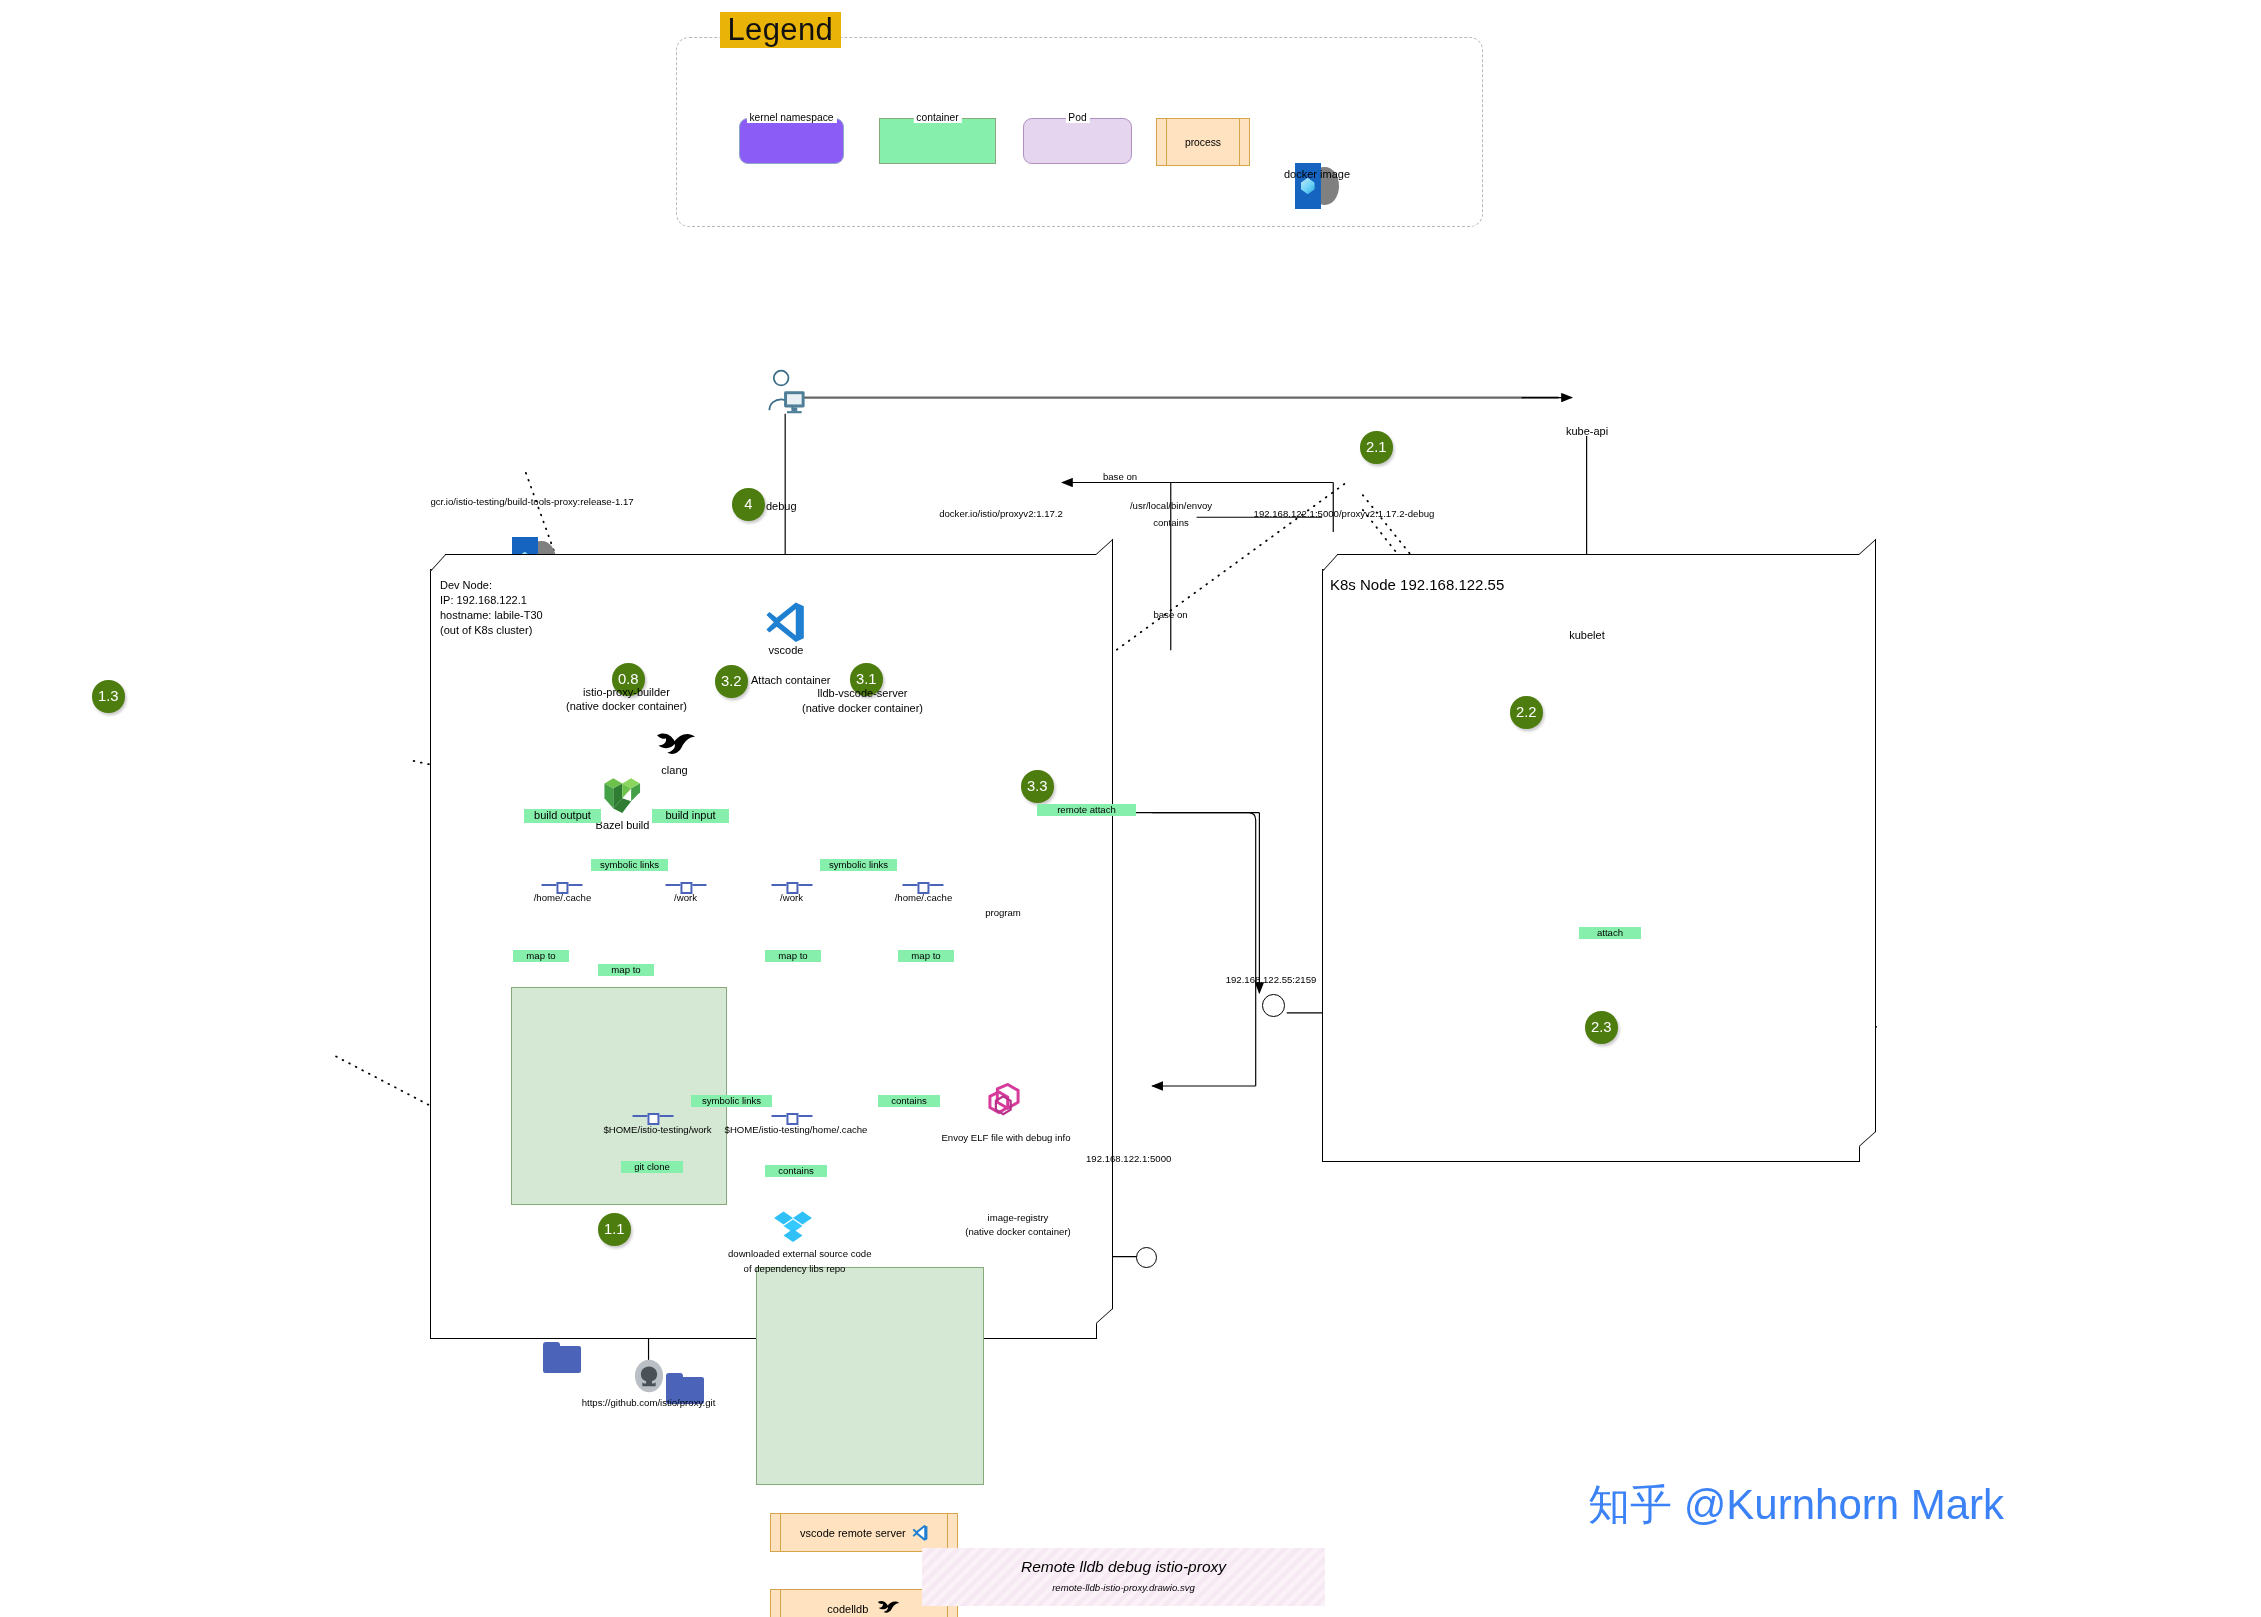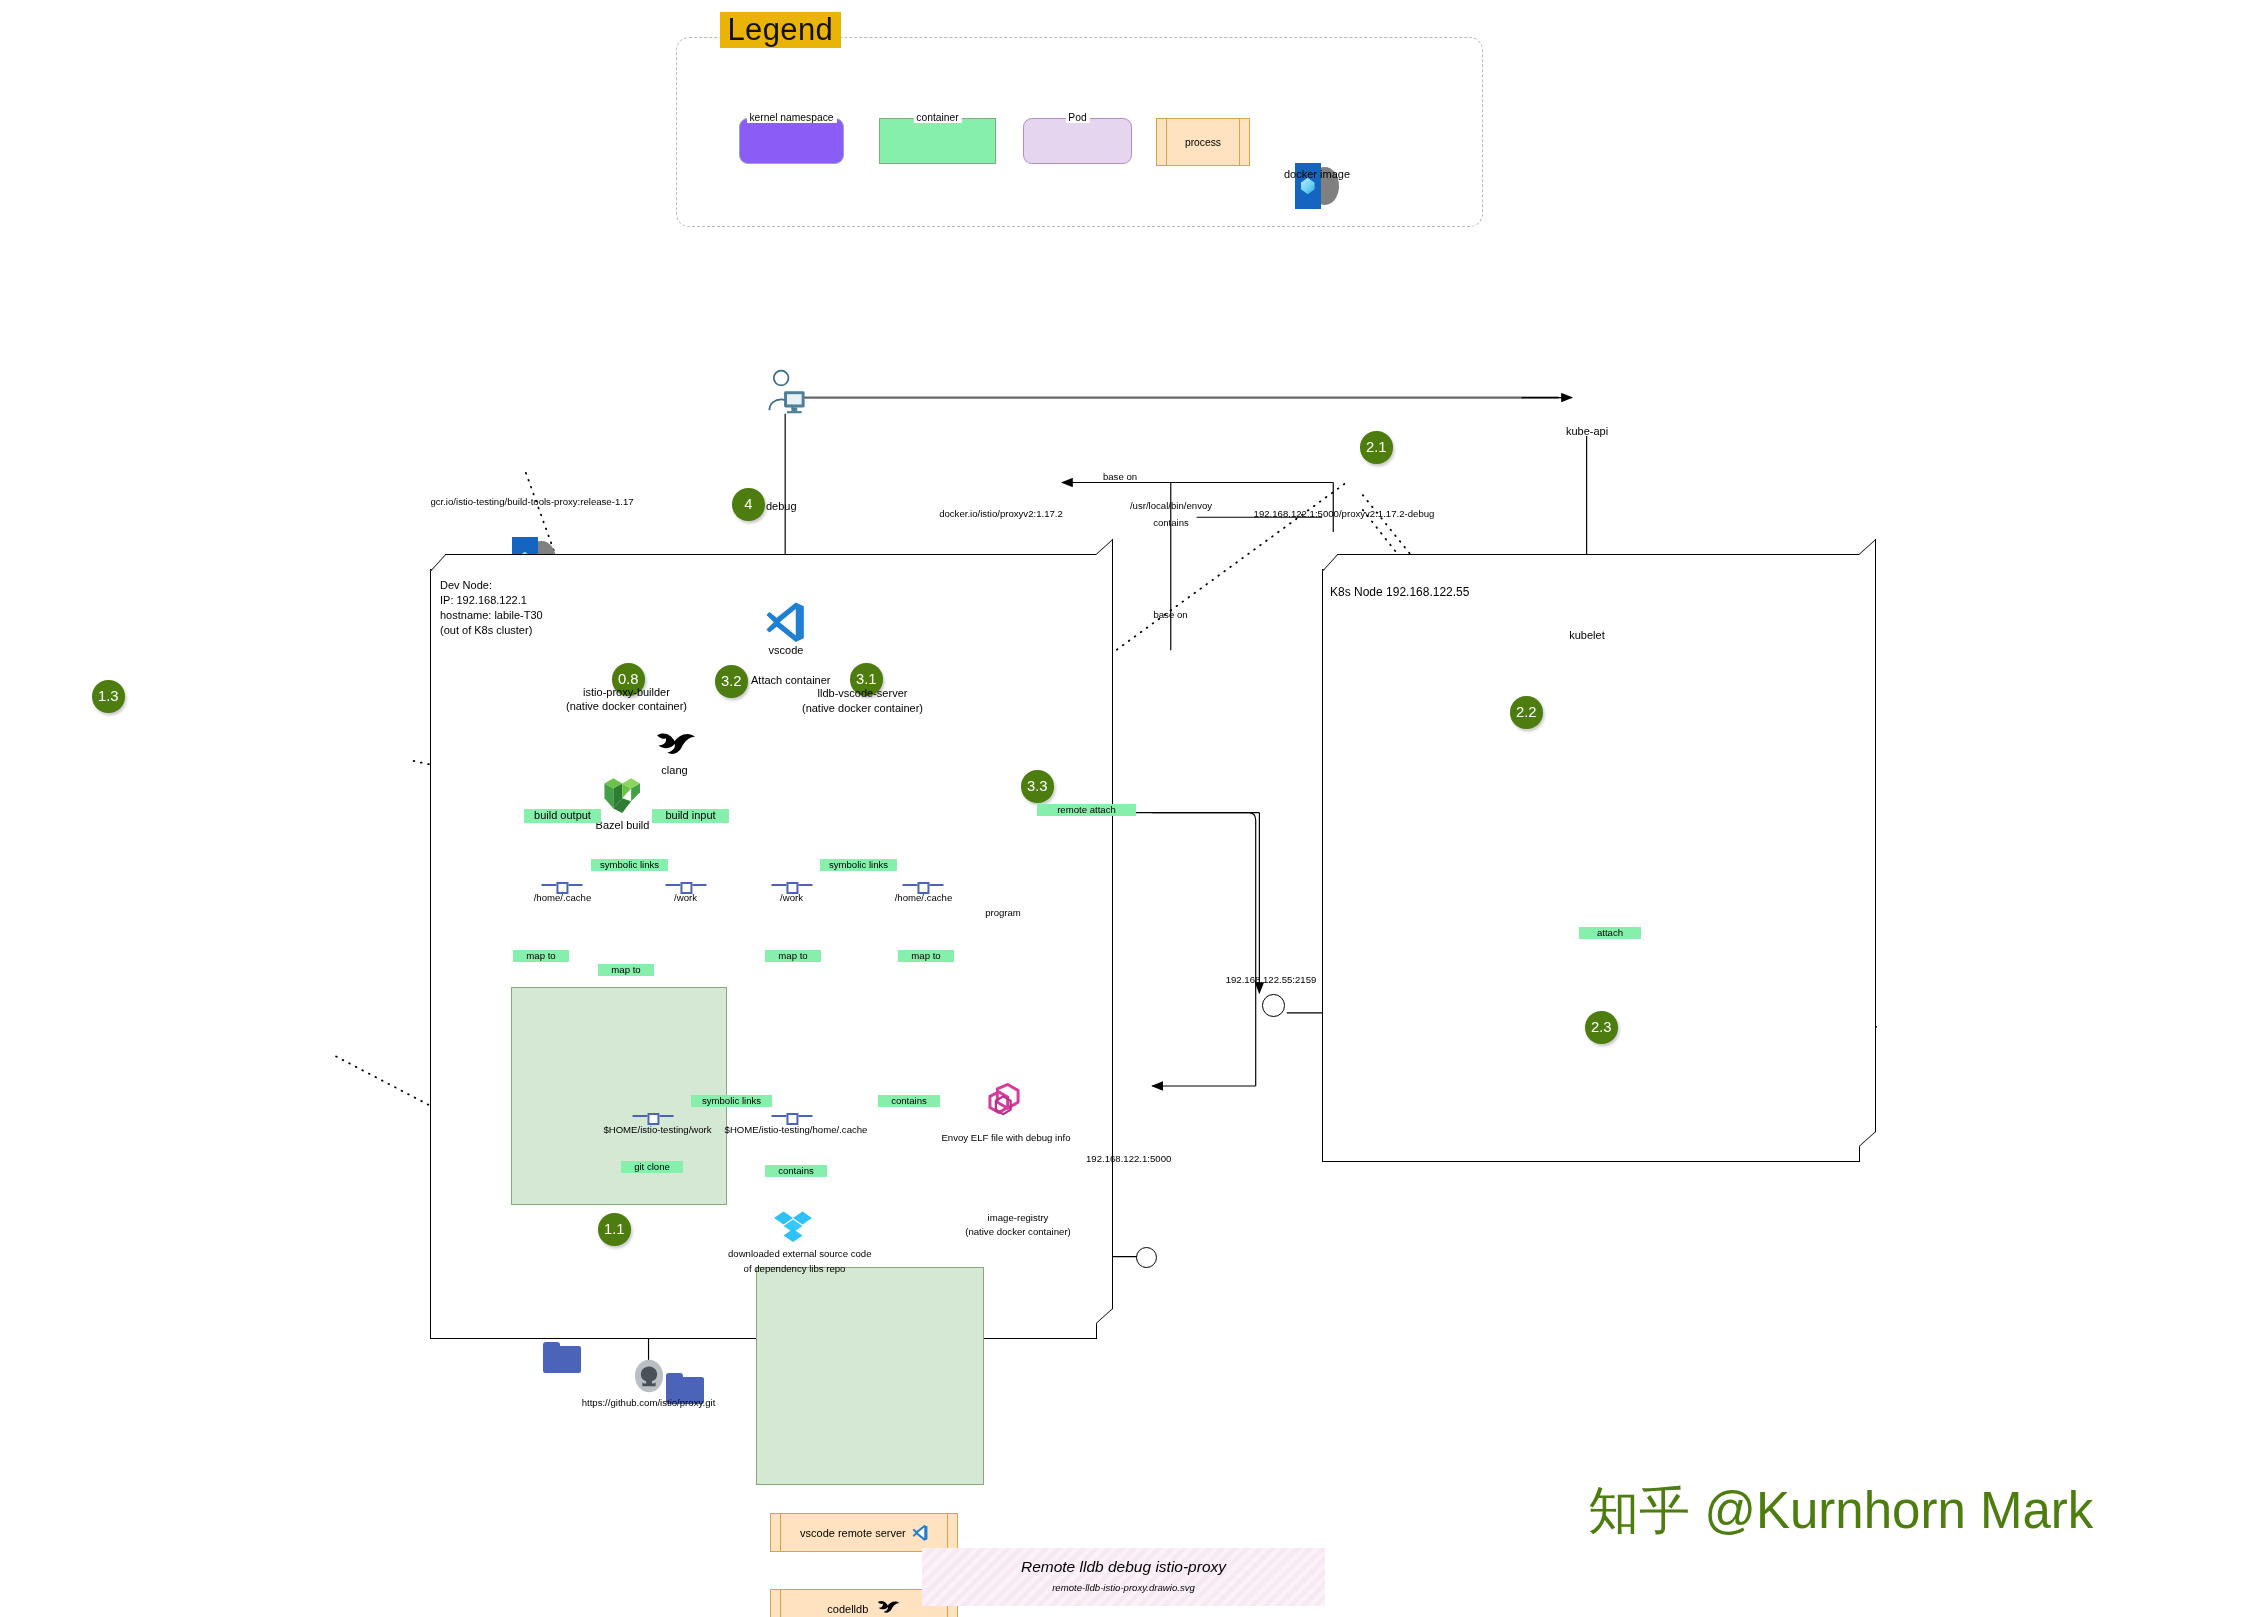--- a/index.html
+++ b/index.html
@@ -74,21 +74,21 @@
   .cbox{background:#d5e8d4;border:0.7px solid #86a97b;position:relative;}
 
   
   #wires{position:absolute;left:0;top:0;width:2261px;height:1618px;pointer-events:none;}
 
   
   #footer-box{left:922px;top:1548px;width:403px;height:58px;
      background:repeating-linear-gradient(-45deg,#fbf2f8 0 4.4px,#f6e9f4 4.4px 8.9px);}
   #footer-title{font-style:italic;font-size:15.5px;text-align:center;padding-top:10.3px;}
   #footer-sub{font-style:italic;font-size:9.6px;text-align:center;padding-top:5.9px;}
-  #watermark{left:1588px;top:1477px;font-size:51px;color:#4d7c0f;white-space:nowrap;}
+  #watermark{left:1588px;top:1477px;font-size:42px;color:#3b82f6;white-space:nowrap;}
 </style>
 </head>
 <body>
 
 <svg id="wires" viewBox="0 0 3061 2190">
   <defs>
     <marker id="ar" markerWidth="10" markerHeight="8" refX="9" refY="4" orient="auto">
       <path d="M0,0 L10,4 L0,8 z" fill="#000"></path>
     </marker>
     <marker id="arG" markerWidth="10" markerHeight="8" refX="9" refY="4" orient="auto">
@@ -387,21 +387,21 @@
 </div>
 <div class="abs lbl" style="left:567px;top:1397px;width:163px;font-size:9.6px;">https://github.com/istio/proxy.git</div>
 
 <div class="abs lbl" style="left:944px;top:1212px;width:148px;font-size:9.6px;">image-registry</div>
 <div class="abs lbl" style="left:944px;top:1226px;width:148px;font-size:9.6px;">(native docker container)</div>
 
 <div class="abs" style="left:1136px;top:1247px;width:19px;height:19px;border:1.5px solid #000;border-radius:50%;background:#fff;"></div>
 <div class="abs lbl" style="left:1086px;top:1153px;width:163px;font-size:9.6px;text-align:left;">192.168.122.1:5000</div>
 
 <div class="abs node3d" style="left:1322px;top:569px;width:536px;height:591px;"></div>
-<div class="abs" style="left:1330px;top:576px;font-size:12px;margin-top:9px;">K8s Node 192.168.122.55</div>
+<div class="abs" style="left:1330px;top:576px;font-size:15px;">K8s Node 192.168.122.55</div>
 
 <div class="abs lbl" style="left:1541px;top:629px;width:92px;">kubelet</div>
 
 <div class="abs badge" style="left:1510px;top:696px;">2.2</div>
 
 <div class="abs lbl whitebg" style="left:1579px;top:927px;width:59px;font-size:9.6px;">attach</div>
 
 <div class="abs badge" style="left:1585px;top:1011px;">2.3</div>
 
 <div class="abs" style="left:1262px;top:994px;width:20.7px;height:20.7px;border:1.5px solid #000;border-radius:50%;background:#fff;"></div>

